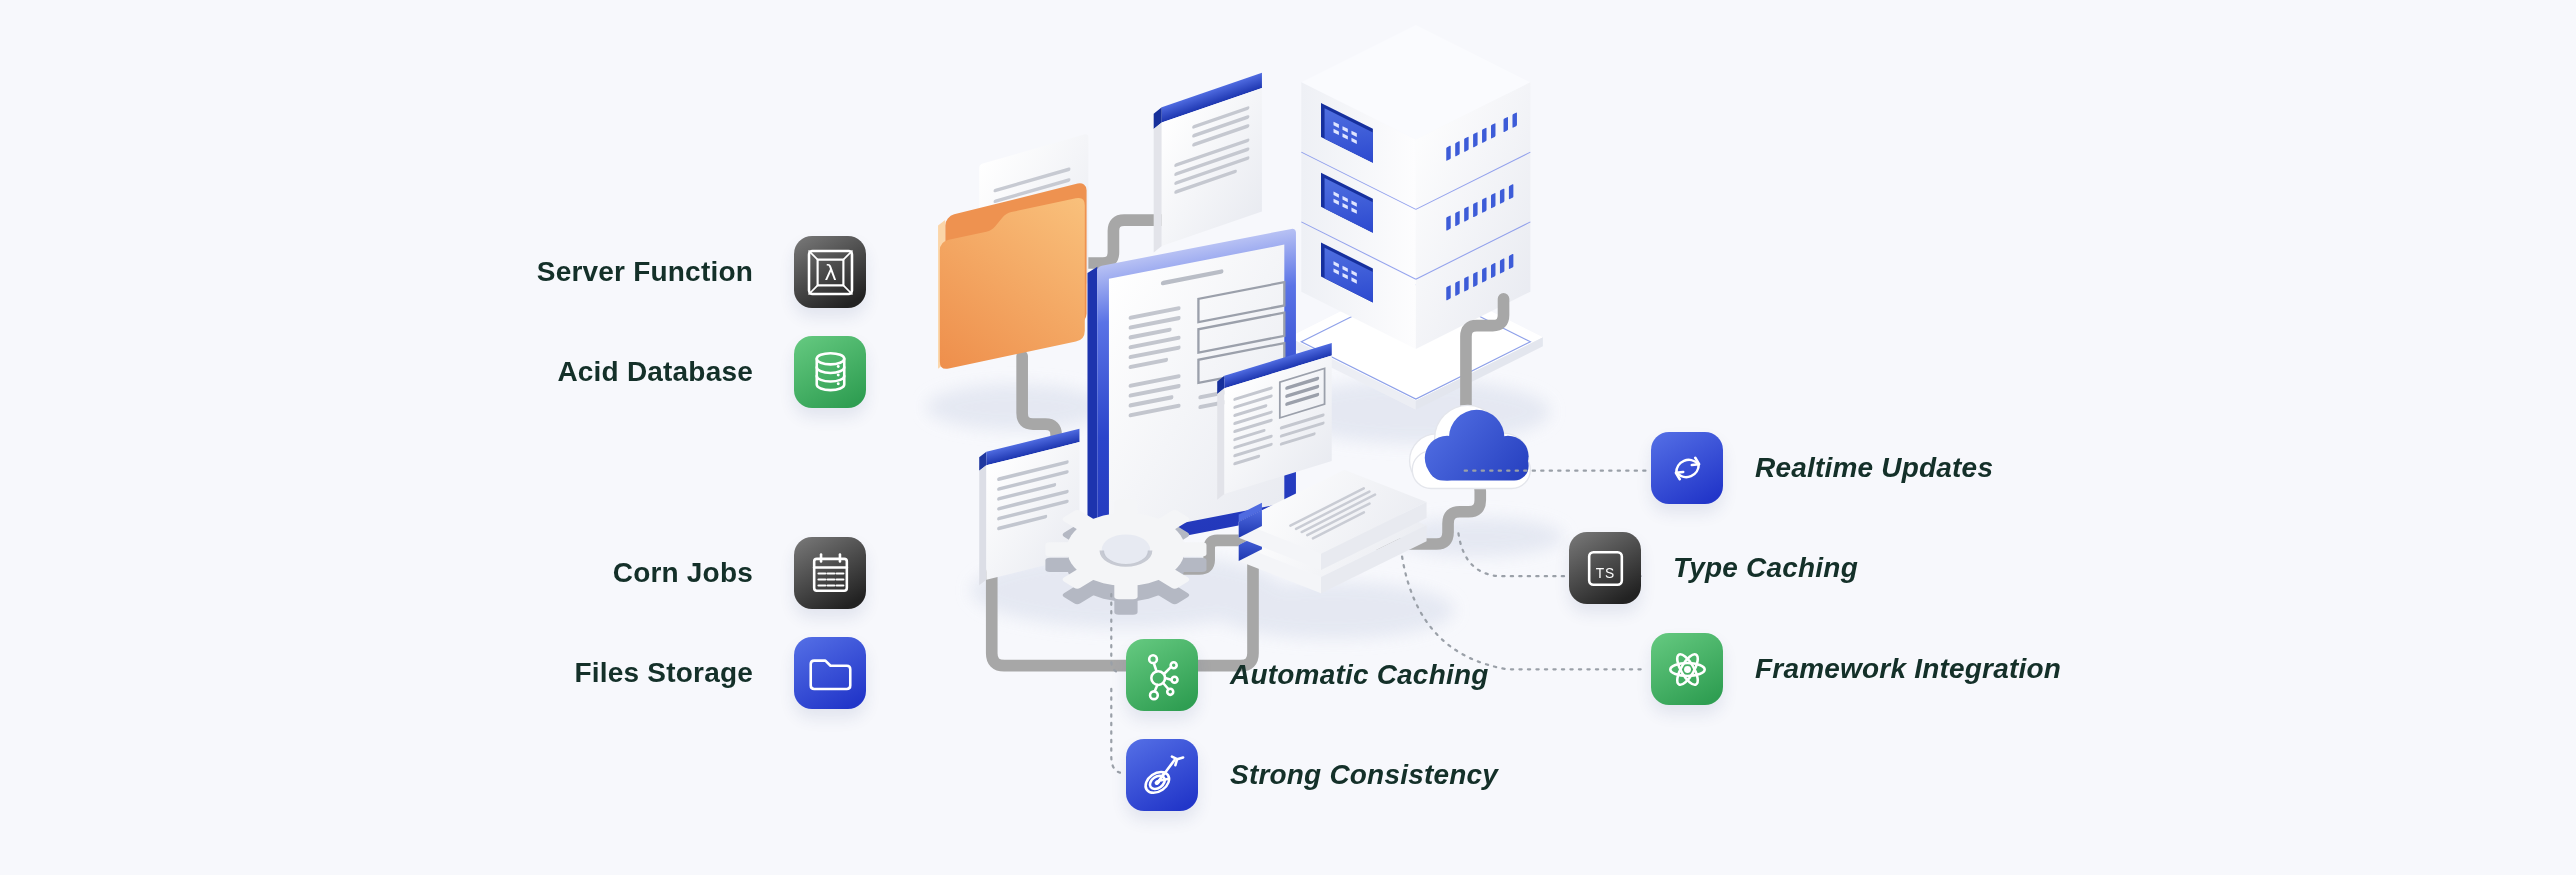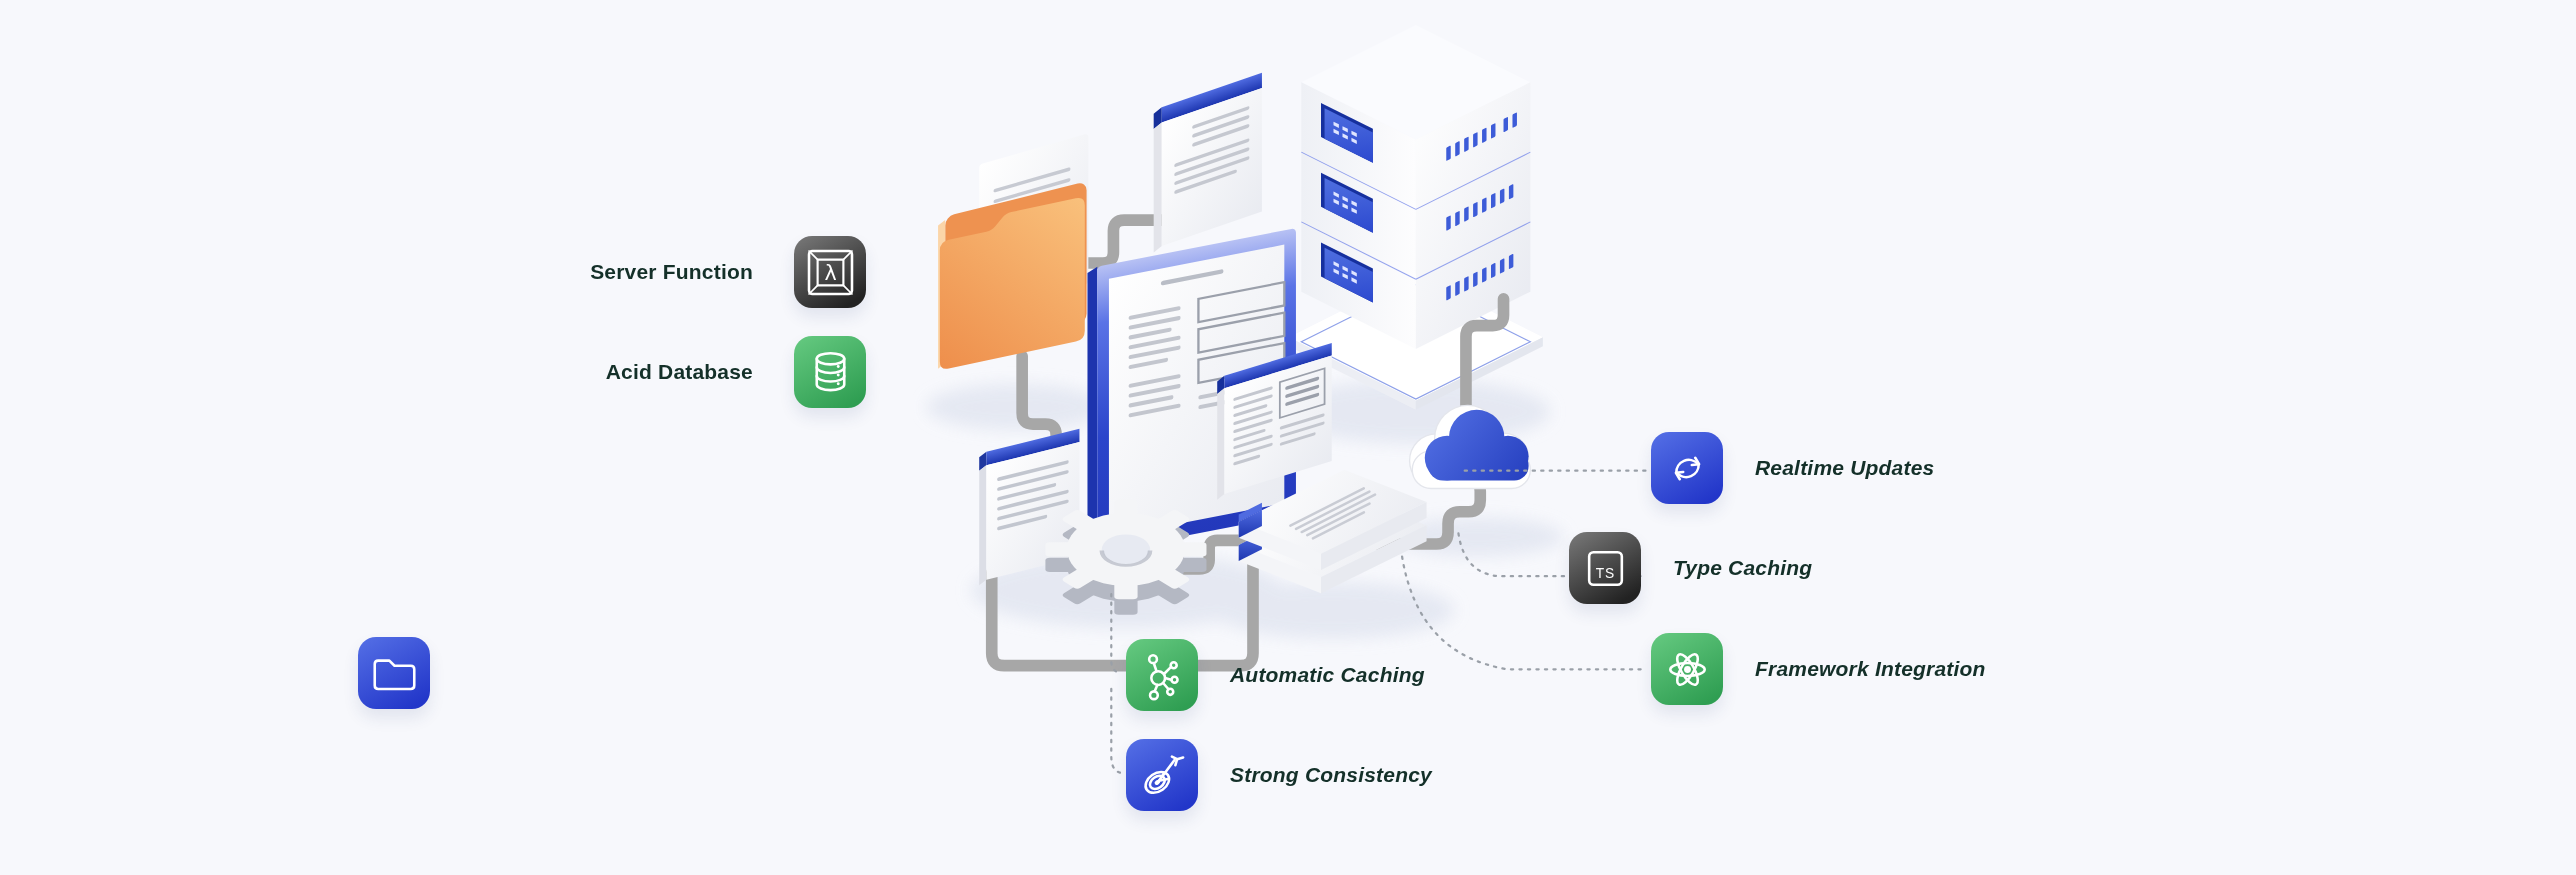--- a/index.html
+++ b/index.html
@@ -1,20 +1,20 @@
 <!DOCTYPE html>
 <html style="--background: #f7f8fc; --text-color: #143029; --pipe-gray: #a7a7a7; --dotted-gray: #9aa0a8; --tile-dark: #222222; --tile-dark-light: #7a7a7a; --tile-green: #2f9e52; --tile-green-light: #66ca81; --tile-blue: #2236c9; --tile-blue-light: #5570e6; --illustration-blue: #2b45cb; --illustration-blue-light: #aab6f2; --folder-orange: #ee8e4b; --folder-orange-light: #f9c17c;font-size:14.3px"><head>
 <meta charset="utf-8">
 <style>
   html,body{margin:0;padding:0;}
   body{background:var(--background,#f7f8fc);font-family:"Liberation Sans",sans-serif;}
   .stage{position:relative;width:2576px;height:876px;background:var(--background,#f7f8fc);overflow:hidden;}
 
   .feature-row{position:absolute;height:72px;display:flex;align-items:center;}
-  .feature-row .label{font-size:21px;font-weight:600;color:var(--text-color,#143029);letter-spacing:0.2px;white-space:nowrap;}
+  .feature-row .label{font-size:28px;font-weight:600;color:var(--text-color,#143029);letter-spacing:0.2px;white-space:nowrap;}
   .left-row{left:358px;}
   .left-row .label{width:395px;text-align:right;margin-right:41px;}
   .right-row .label,.bottom-row .label{margin-left:32px;font-style:italic;}
 
   .tile{width:72px;height:72px;border-radius:18px;flex:0 0 auto;display:flex;align-items:center;justify-content:center;box-shadow:0 9px 16px rgba(40,60,120,.10);}
   .tile svg{width:55px;height:55px;display:block;}
   .tile-dark{background:linear-gradient(150deg,var(--tile-dark-light,#7a7a7a) 0%,var(--tile-dark,#222) 88%);}
   .tile-green{background:linear-gradient(150deg,var(--tile-green-light,#66ca81) 0%,var(--tile-green,#2f9e52) 90%);}
   .tile-blue{background:linear-gradient(150deg,var(--tile-blue-light,#5570e6) 0%,var(--tile-blue,#2236c9) 90%);}
   .icon-stroke{stroke:#fff;stroke-width:3;fill:none;stroke-linecap:round;stroke-linejoin:round;}
@@ -406,21 +406,46 @@
             <path d="M16 36 a16 6.5 0 0 0 32 0"></path>
           </g>
           <g fill="#fff">
             <circle cx="41" cy="25" r="1.7"></circle>
             <circle cx="41" cy="35" r="1.7"></circle>
             <circle cx="41" cy="45" r="1.7"></circle>
           </g>
         </svg>
     </div>
   </div>
+  <div class="feature-row left-row" style="top:537px">
+    <div class="label">Corn Jobs</div>
+    <div class="tile tile-dark">
+      <svg viewBox="0 0 64 64">
+          <g class="icon-stroke">
+            <rect x="13" y="15" width="38" height="37" rx="3"></rect>
+            <line x1="13" y1="25" x2="51" y2="25"></line>
+            <line x1="21" y1="10" x2="21" y2="18"></line>
+            <line x1="43" y1="10" x2="43" y2="18"></line>
+            <g stroke-width="2.5">
+              <line x1="18" y1="32" x2="26" y2="32"></line>
+              <line x1="28.5" y1="32" x2="36.5" y2="32"></line>
+              <line x1="39" y1="32" x2="47" y2="32"></line>
+              <line x1="18" y1="39" x2="26" y2="39"></line>
+              <line x1="28.5" y1="39" x2="36.5" y2="39"></line>
+              <line x1="39" y1="39" x2="47" y2="39"></line>
+              <line x1="18" y1="46" x2="26" y2="46"></line>
+              <line x1="28.5" y1="46" x2="36.5" y2="46"></line>
+              <line x1="39" y1="46" x2="47" y2="46"></line>
+            </g>
+          </g>
+        </svg>
+    </div>
+  </div>
   <div class="feature-row left-row" style="top:637px">
+    <div class="label">Files Storage</div>
     <div class="tile tile-blue">
       <svg viewBox="0 0 64 64">
           <path class="icon-stroke" d="M9 21 q0-4 4-4 h13 l6 6 h19 q4 0 4 4 v19 q0 4-4 4 H13 q-4 0-4-4 z"></path>
         </svg>
     </div>
   </div>
 
   <div class="feature-row right-row" style="left:1651px;top:432px">
     <div class="tile tile-blue">
       <svg viewBox="0 0 64 64">

